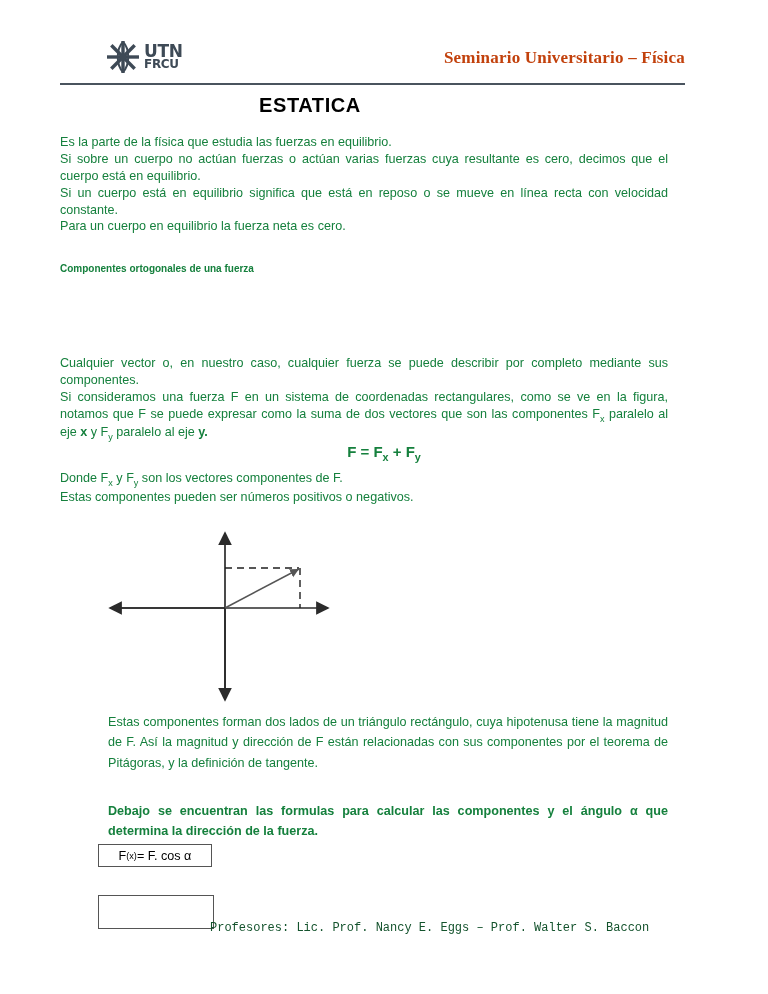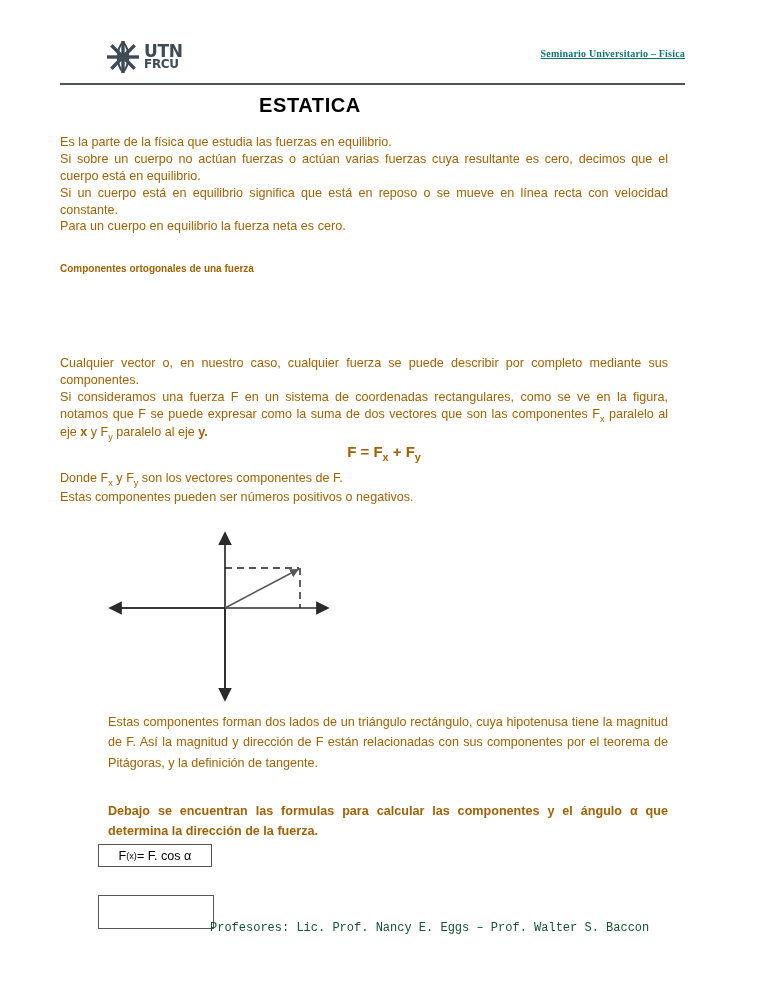--- a/index.html
+++ b/index.html
@@ -54,24 +54,23 @@
   }
   .logo-text .l1 { font-size: 17px; }
   .logo-text .l2 { font-size: 12px; }
 
   .header-title {
     position: absolute;
     right: 0;
     top: 10px;
     font-family: "Liberation Serif", serif;
     font-weight: bold;
-    font-size: 10px;
-    color: #0f766e;
+    font-size: 17px;
+    color: #c2410c;
     letter-spacing: 0.2px;
-    text-decoration: underline;
   }
   .header-rule {
     position: absolute;
     left: 0;
     top: 45px;
     width: 625px;
     height: 0;
     border-top: 2px solid #4a545e;
   }
 
@@ -85,21 +84,21 @@
     font-size: 20px;
     font-weight: bold;
     letter-spacing: 0.6px;
   }
 
   
   .para {
     position: absolute;
     font-size: 12.6px;
     line-height: 1.34;
-    color: #a16207;
+    color: #15803d;
   }
   .justify { text-align: justify; }
 
   .block-intro  { left: 60px; top: 134px;  width: 608px; }
   .sec-heading  { left: 60px; top: 262px;  width: 608px; font-weight: bold; font-size: 10px; }
   .block-ortog  { left: 60px; top: 293px;  width: 608px; }
   .block-cual   { left: 60px; top: 355px;  width: 608px; }
   .eq-center    { left: 0;    top: 442px;  width: 768px; text-align: center; font-weight: bold; font-size: 15px; }
   .block-donde  { left: 60px; top: 470px;  width: 608px; }
   .block-estas  { left: 108px; top: 712px; width: 560px; line-height: 1.62; }

